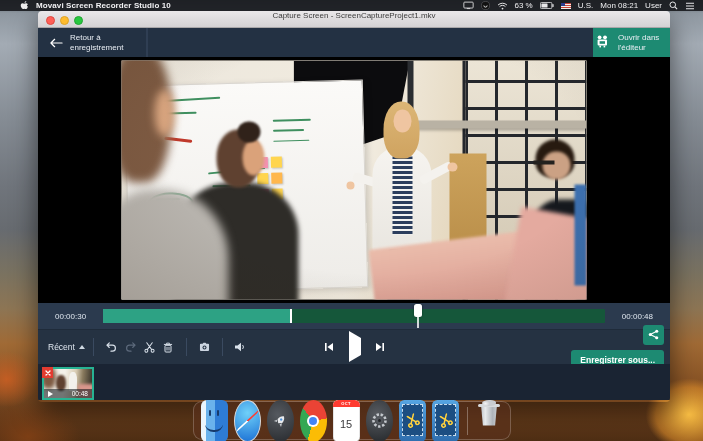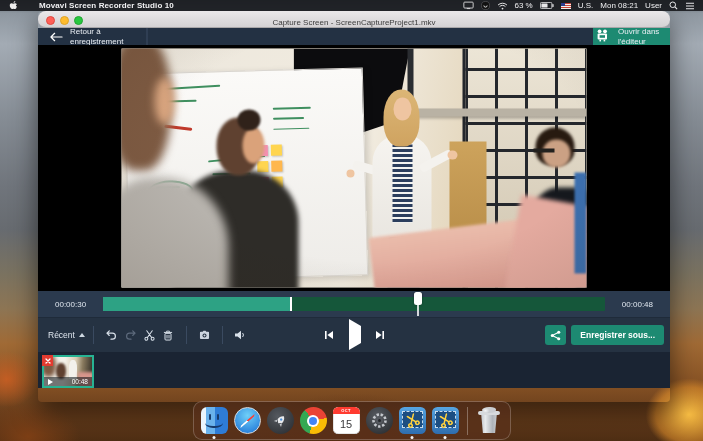--- a/index.html
+++ b/index.html
@@ -12,41 +12,41 @@
       radial-gradient(45px 40px at 1% 86%, rgba(205,95,35,.85), transparent 70%),
       radial-gradient(70px 45px at 4% 99%, rgba(130,65,22,.9), transparent 75%),
       radial-gradient(120px 60px at 50% 100%, rgba(90,45,18,.8), transparent 80%),
       linear-gradient(180deg,#4b5158 0%,#8f98a1 3%,#a3abb4 10%,#858c94 27%,
         #70757c 42%,#676b70 52%,#7a7260 62%,#8d7554 70%,#a06a35 78%,
         #8a5526 86%,#6b3f1c 93%,#4e2e14 100%);}
   
   .menubar{position:absolute;left:0;top:0;width:100%;height:11px;
     background:rgba(28,30,34,.94);display:flex;align-items:center;
     color:#f0f0f2;font-size:8px;z-index:40;}
-  .mb-left{display:flex;align-items:center;gap:21px;padding-left:9px;}
+  .mb-left{display:flex;align-items:center;gap:7px;padding-left:20px;}
   .mb-appname{font-weight:bold;letter-spacing:.1px;}
   .mb-right{margin-left:auto;display:flex;align-items:center;gap:7px;padding-right:8px;}
   .mb-ico{display:flex;align-items:center;}
   .flag{width:10px;height:6px;position:relative;
     background:repeating-linear-gradient(180deg,#c9463c 0 1px,#f5f2f0 1px 2px);}
   .flag i{position:absolute;left:0;top:0;width:4px;height:3px;background:#2c3e8f;}
   
   .window{position:absolute;left:38px;top:11px;width:632px;height:391px;
     border-radius:4px;overflow:hidden;box-shadow:0 10px 26px rgba(0,0,0,.55);z-index:10;}
   .titlebar{height:16px;background:linear-gradient(#eae8ea,#d4d2d4);
     border-bottom:1px solid #a9a7a9;position:relative;display:flex;
-    align-items:flex-end;justify-content:center;border-radius:8px;}
+    align-items:flex-start;justify-content:center;}
   .tl{position:absolute;left:8px;top:4.5px;display:flex;gap:5px;}
   .tl span{width:7px;height:7px;border-radius:50%;display:block;}
   .tl .r{background:#ff5f57;border:.5px solid #dd4a42;}
   .tl .y{background:#febc2e;border:.5px solid #dda329;}
   .tl .g{background:#28c840;border:.5px solid #23a433;}
   .title-text{font-size:8px;color:#3c3c3c;}
   
-  .toolbar{height:17px;background:#233143;display:flex;align-items:stretch;color:#e9eef4;}
+  .toolbar{height:29px;background:#233143;display:flex;align-items:stretch;color:#e9eef4;}
   .tb-item{display:flex;align-items:center;gap:7px;padding:0 12px;cursor:default;}
   .tb-label{font-size:8px;line-height:1.25;width:64px;}
   .tb-div{width:1px;background:#2f3e53;}
   .spacer{flex:1;}
   .editor-btn{display:flex;align-items:center;gap:8px;padding:0 2px;background:#1d8a72;}
   .editor-btn .tb-label{width:50px;}
   
   .preview{height:246px;background:#000;position:relative;}
   .video{position:absolute;left:50%;top:50%;transform:translate(-50%,-50%);
     width:465px;height:239px;overflow:hidden;background:#cfc8ba;}
@@ -124,21 +124,21 @@
   .controls-row{height:34px;background:#253242;display:flex;align-items:center;position:relative;
     border-top:1px solid #1f2b3a;color:#dfe6ee;}
   .recent-btn{display:flex;align-items:center;gap:4px;margin-left:10px;font-size:8.5px;}
   .tri-up{width:0;height:0;border-left:3.5px solid transparent;border-right:3.5px solid transparent;
     border-bottom:4.5px solid #cfd8e2;}
   .c-div{width:1px;height:18px;background:#3a4a60;margin:0 8px;}
   .icon-btn{width:17px;height:18px;display:flex;align-items:center;justify-content:center;margin:0 1px;}
   .center-group{position:absolute;left:50%;transform:translateX(-50%);display:flex;align-items:center;gap:9px;}
   .play-tri{width:0;height:0;border-top:7px solid transparent;border-bottom:7px solid transparent;
     border-left:12px solid #fff;margin-left:2px;}
-  .right-group{margin-left:auto;display:flex;align-items:flex-end;gap:5px;padding-right:6px;}
+  .right-group{margin-left:auto;display:flex;align-items:flex-end;gap:5px;padding-right:6px;flex-direction:column;}
   .share-btn{width:21px;height:20px;background:#1d8a72;border-radius:3px;
     display:flex;align-items:center;justify-content:center;}
   .save-btn{height:20px;background:#1d8a72;border-radius:3px;display:flex;align-items:center;
     padding:0 9px;font-size:8.5px;font-weight:bold;color:#fff;white-space:nowrap;}
   
   .clips-strip{height:36px;background:#1a2433;position:relative;}
   .clip-thumb{position:absolute;left:4px;top:3px;width:48px;height:29px;
     border:2px solid #27b393;background:#888;}
   .mini{position:absolute;inset:0;overflow:hidden;
     background:linear-gradient(95deg,#f2efe8 0%,#f4f1e9 42%,#d8cbb2 64%,#897a5e 78%,#2e2a24 100%);}
@@ -151,21 +151,21 @@
     display:flex;align-items:center;justify-content:center;z-index:2;}
   .clip-caption{position:absolute;left:0;right:0;bottom:0;height:9px;background:rgba(8,14,20,.55);
     display:flex;align-items:center;justify-content:space-between;padding:0 4px;z-index:1;}
   .cap-tri{width:0;height:0;border-top:3px solid transparent;border-bottom:3px solid transparent;
     border-left:5px solid #fff;}
   .cap-time{font-size:6.5px;color:#fff;}
   
   .dock{position:absolute;left:50%;bottom:1px;transform:translateX(-50%);height:37px;
     background:rgba(92,50,30,.55);border:1px solid rgba(255,255,255,.22);border-radius:9px;
     display:flex;align-items:center;padding:0 7px;gap:6px;z-index:30;}
-  .dock-item{position:relative;width:27px;height:27px;}
+  .dock-item{position:relative;width:27px;height:42px;}
   .dock-dot{position:absolute;left:50%;bottom:-5px;transform:translateX(-50%);
     width:3px;height:3px;border-radius:50%;background:rgba(255,255,255,.95);}
   .dock-div{width:1px;height:28px;background:rgba(255,255,255,.3);margin:0 2px;}
   .icon-finder{width:100%;height:100%;border-radius:6px;position:relative;overflow:hidden;
     background:linear-gradient(90deg,#eaf5fd 0 20%,#6ab2ec 20% 52%,#2e7cd6 52% 100%);}
   .icon-finder .e1,.icon-finder .e2{position:absolute;top:26%;width:2px;height:6px;background:#173a6b;border-radius:1px;}
   .icon-finder .e1{left:32%;} .icon-finder .e2{left:62%;}
   .icon-finder .sm{position:absolute;left:18%;top:40%;width:64%;height:32%;
     border-bottom:2px solid #173a6b;border-radius:50%;}
   .icon-safari{width:100%;height:100%;border-radius:50%;position:relative;overflow:hidden;

